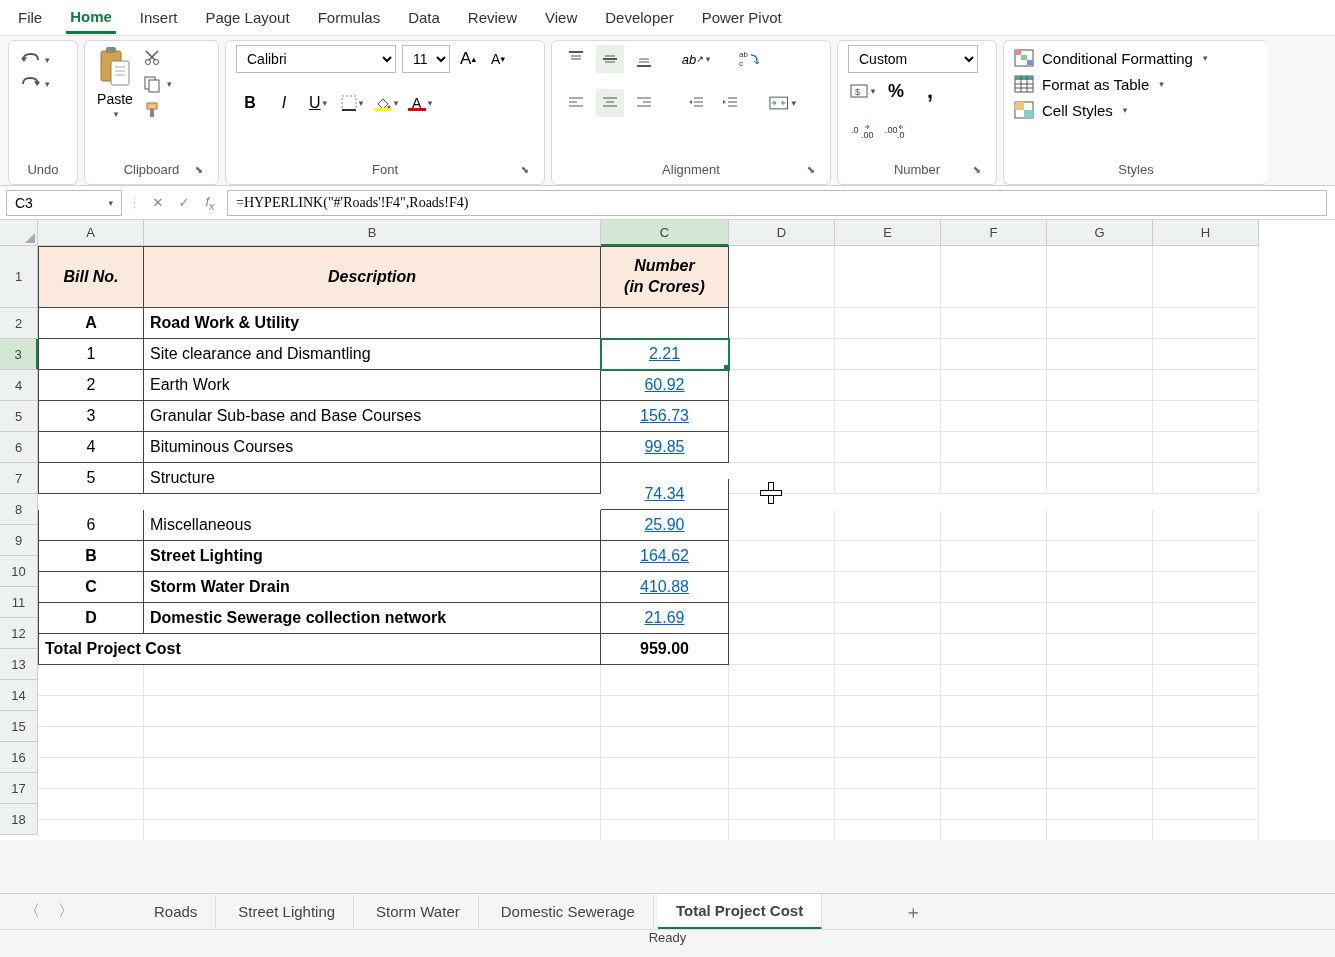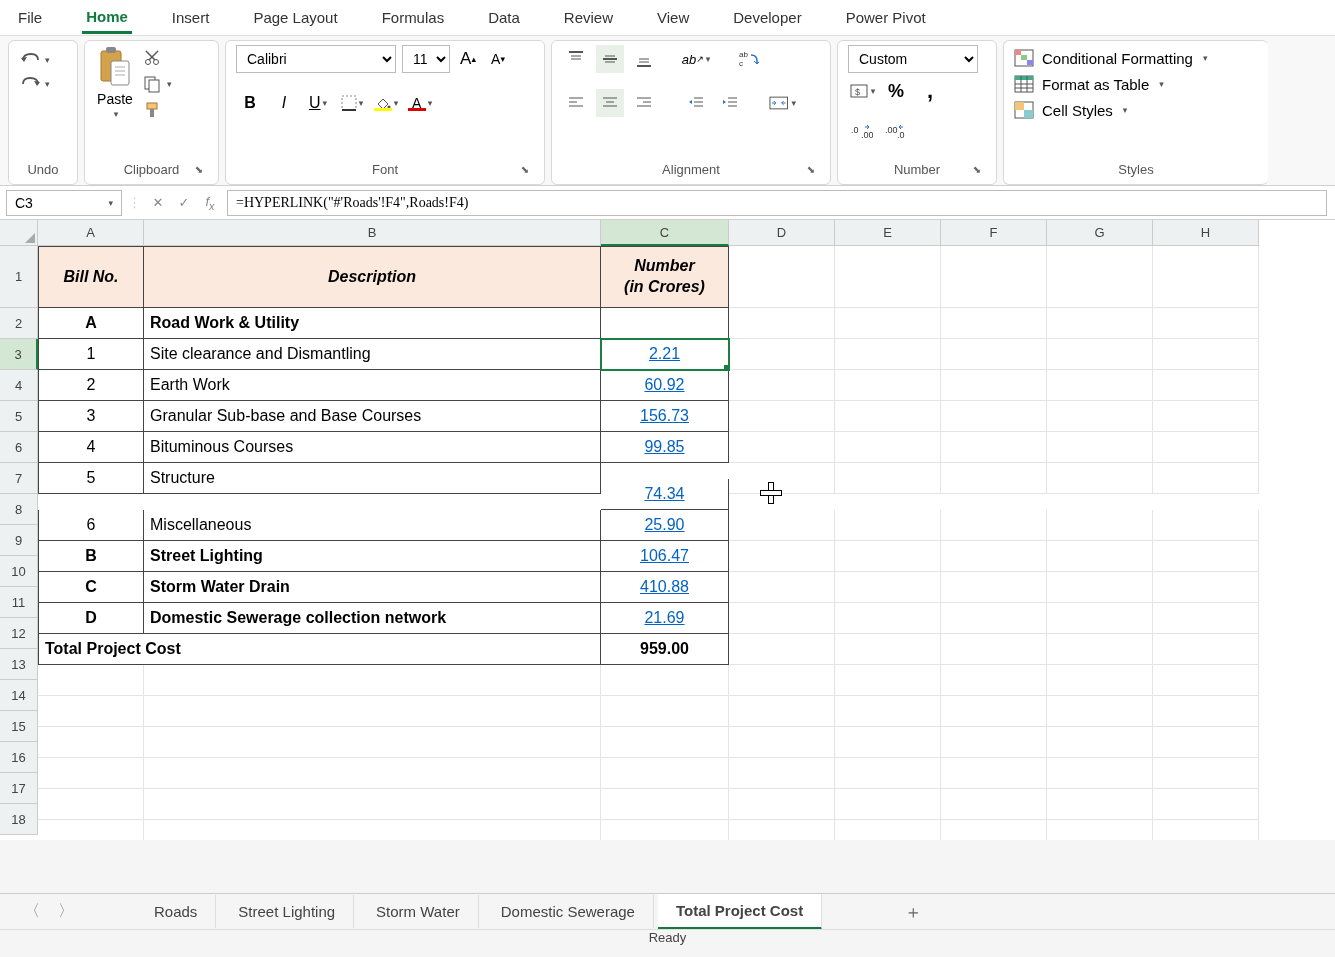--- a/index.html
+++ b/index.html
@@ -1,19 +1,19 @@
 <!DOCTYPE html>
 <html><head>
 <meta charset="utf-8">
 <style>
 * { box-sizing: border-box; margin: 0; padding: 0; }
 body { font-family: 'Segoe UI', Tahoma, sans-serif; font-size: 13px; background: #f5f5f5; overflow: hidden; width: 1335px; height: 957px; position: relative; }
 
 
-.menubar { background: #fff; height: 36px; display: flex; align-items: center; padding: 0 14px; gap: 36px; border-bottom: 1px solid #e0e0e0; }
+.menubar { background: #fff; height: 36px; display: flex; align-items: center; padding: 0 14px; gap: 20px; border-bottom: 1px solid #e0e0e0; }
 .menubar .menu-item { font-size: 15px; color: #333; cursor: pointer; padding: 6px 4px; }
 .menubar .menu-item.active { color: #0f7b3e; border-bottom: 3px solid #0f7b3e; font-weight: 600; }
 
 
 .ribbon { background: #f8f8f8; height: 150px; display: flex; border-bottom: 1px solid #d0d0d0; padding: 4px 8px 0 8px; }
 .ribbon-group { border-right: 1px solid transparent; padding: 4px 10px; display: flex; flex-direction: column; justify-content: space-between; position: relative; background: #fff; border: 1px solid #d8d8d8; border-radius: 6px; margin-right: 6px; }
 .ribbon-group:last-child { border-right: none; }
 .group-label { text-align: center; font-size: 13px; color: #555; padding: 3px 0; position: relative; }
 .group-launcher { position: absolute; right: 2px; bottom: 2px; width: 14px; height: 14px; font-size: 10px; color: #666; }
 .ribbon-content { display: flex; align-items: flex-start; gap: 8px; flex: 1; }
@@ -553,21 +553,21 @@
         <div class="cell link center data-border-b data-border-r" style="width: 128px;">25.90</div>
         <div class="cell " style="width: 106px;"></div>
         <div class="cell " style="width: 106px;"></div>
         <div class="cell " style="width: 106px;"></div>
         <div class="cell " style="width: 106px;"></div>
         <div class="cell " style="width: 106px;"></div>
       </div>
       <div class="cell-row">
         <div class="cell bold center data-border-l data-border-b data-border-r" style="width: 106px;">B</div>
         <div class="cell bold data-border-b data-border-r" style="width: 457px;">Street Lighting</div>
-        <div class="cell link center data-border-b data-border-r" style="width: 128px;">106.47</div>
+        <div class="cell link center data-border-b data-border-r" style="width: 128px;">164.62</div>
         <div class="cell " style="width: 106px;"></div>
         <div class="cell " style="width: 106px;"></div>
         <div class="cell " style="width: 106px;"></div>
         <div class="cell " style="width: 106px;"></div>
         <div class="cell " style="width: 106px;"></div>
       </div>
       <div class="cell-row">
         <div class="cell bold center data-border-l data-border-b data-border-r" style="width: 106px;">C</div>
         <div class="cell bold data-border-b data-border-r" style="width: 457px;">Storm Water Drain</div>
         <div class="cell link center data-border-b data-border-r" style="width: 128px;">410.88</div>

